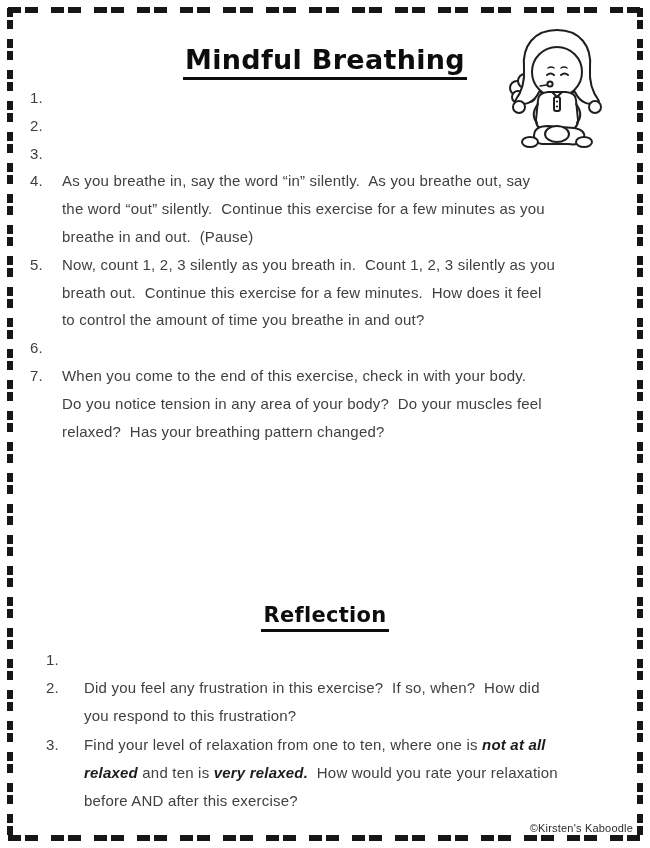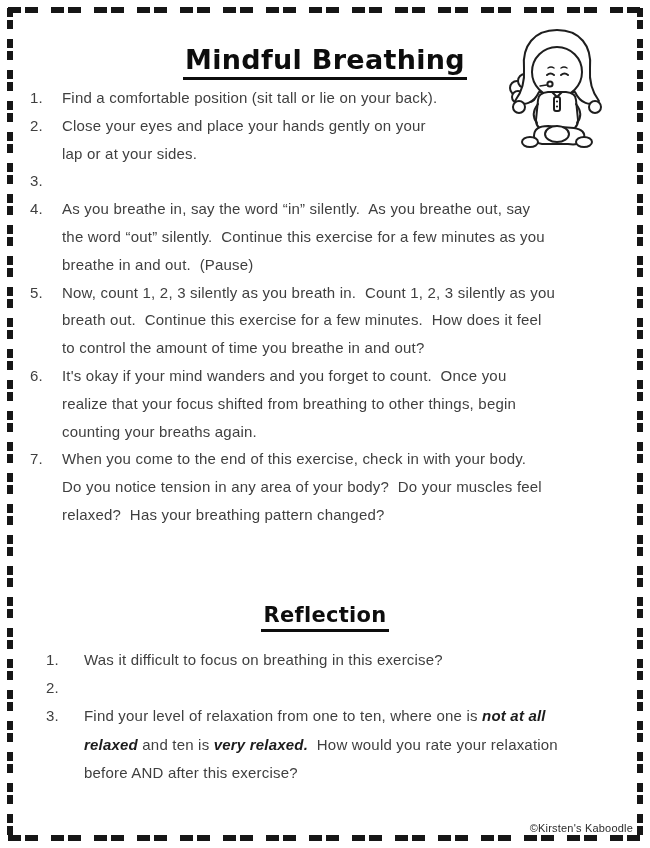--- a/index.html
+++ b/index.html
@@ -95,65 +95,60 @@
     <ellipse cx="53" cy="108" rx="12" ry="8"></ellipse>
 
     <ellipse cx="26" cy="116" rx="8" ry="5"></ellipse>
     <ellipse cx="80" cy="116" rx="8" ry="5"></ellipse>
   </g>
 </svg>
 
 <div class="steps">
   <div class="step">
       <span class="num">1.</span>
-      <span class="txt">Find a comfortable position (sit tall or lie on your back).</span>
     </div>
   <div class="step">
       <span class="num">2.</span>
-      <span class="txt">Close your eyes and place your hands gently on your
-lap or at your sides.</span>
     </div>
   <div class="step">
       <span class="num">3.</span>
     </div>
   <div class="step">
       <span class="num">4.</span>
       <span class="txt">As you breathe in, say the word “in” silently.  As you breathe out, say
 the word “out” silently.  Continue this exercise for a few minutes as you
 breathe in and out.  (Pause)</span>
     </div>
   <div class="step">
       <span class="num">5.</span>
       <span class="txt">Now, count 1, 2, 3 silently as you breath in.  Count 1, 2, 3 silently as you
 breath out.  Continue this exercise for a few minutes.  How does it feel
 to control the amount of time you breathe in and out?</span>
     </div>
   <div class="step">
       <span class="num">6.</span>
-      <span class="txt">It's okay if your mind wanders and you forget to count.  Once you
-realize that your focus shifted from breathing to other things, begin
-counting your breaths again.</span>
     </div>
   <div class="step">
       <span class="num">7.</span>
       <span class="txt">When you come to the end of this exercise, check in with your body.
 Do you notice tension in any area of your body?  Do your muscles feel
 relaxed?  Has your breathing pattern changed?</span>
     </div>
 </div>
 
 <h2 class="reflection-title"><span class="u">Reflection</span></h2>
 
 <div class="r-list">
   <div class="r-item">
       <span class="num">1.</span>
-      <span class="txt">Was it difficult to focus on breathing in this exercise?</span>
     </div>
   <div class="r-item">
       <span class="num">2.</span>
+      <span class="txt">Did you feel any frustration in this exercise?  If so, when?  How did
+you respond to this frustration?</span>
     </div>
   <div class="r-item">
       <span class="num">3.</span>
       <span class="txt"><span>Find your level of relaxation from one to ten, where one is </span><span class="em">not at all
 relaxed</span><span> and ten is </span><span class="em">very relaxed.</span><span>  How would you rate your relaxation
 before AND after this exercise?</span></span>
     </div>
 </div>
 
 <div class="footer">©Kirsten's Kaboodle</div>

